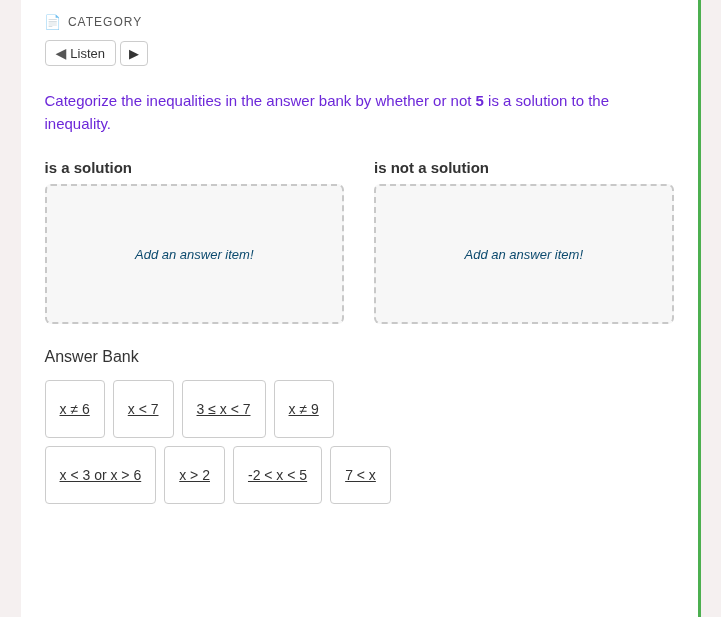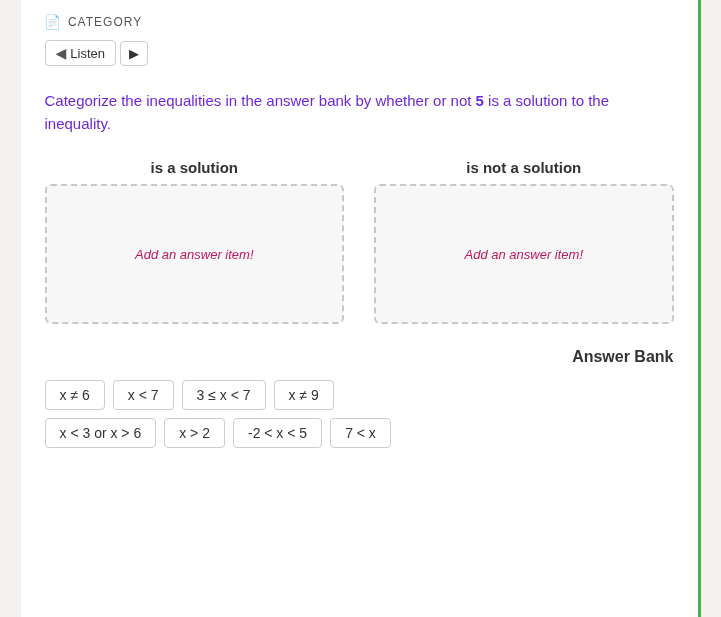--- a/index.html
+++ b/index.html
@@ -77,66 +77,66 @@
     }
     .categories-row {
       display: flex;
       gap: 30px;
       margin-bottom: 24px;
     }
     .category-column {
       flex: 1;
       display: flex;
       flex-direction: column;
-      align-items: center;
+      align-items: flex-start;
     }
     .category-title {
       font-size: 15px;
       font-weight: bold;
       color: #333;
       margin-bottom: 8px;
       text-align: center;
     }
     .drop-zone {
       width: 100%;
       min-height: 140px;
       border: 2px dashed #c8c8c8;
       border-radius: 6px;
       background: #f7f7f7;
       display: flex;
       align-items: center;
       justify-content: center;
     }
     .drop-zone-hint {
       font-size: 13px;
-      color: #be185d;
+      color: #0c4a6e;
       font-style: italic;
     }
     .answer-bank-label {
       font-size: 16px;
-      font-weight: bold;
+      font-weight: normal;
       color: #333;
       margin-bottom: 14px;
-      text-align: right;
     }
     .answer-bank-row {
       display: flex;
       flex-wrap: wrap;
       gap: 8px;
       margin-bottom: 8px;
     }
     .answer-item {
       border: 1px solid #ccc;
       background: #fff;
       border-radius: 4px;
-      padding: 6px 14px;
+      padding: 20px 14px;
       font-size: 14px;
       color: #333;
       cursor: pointer;
       white-space: nowrap;
+      text-decoration: underline;
     }
     .listen-row {
       display: flex;
       align-items: center;
       margin-bottom: 12px;
     }
   </style>
 </head>
 <body>
 

